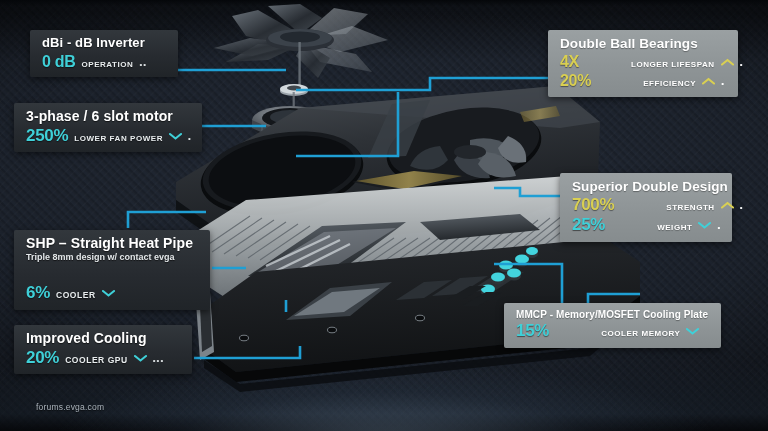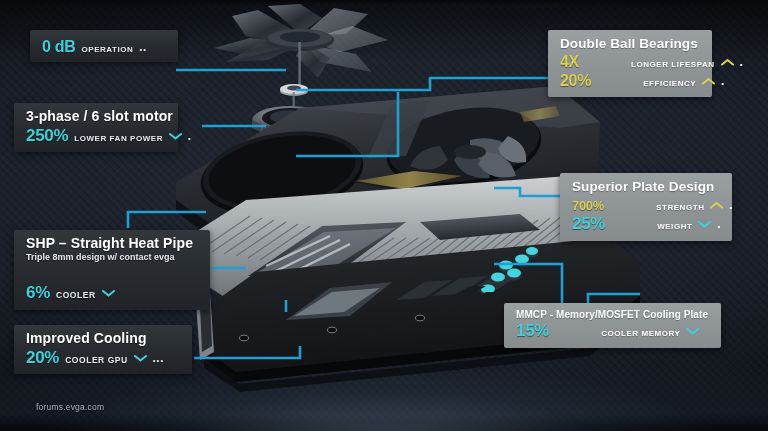--- a/index.html
+++ b/index.html
@@ -306,28 +306,29 @@
 
       <path d="M494 264 L562 264 L562 310"></path>
       <path d="M588 308 L588 294 L640 294"></path>
 
       <path d="M194 358 L300 358 L300 346"></path>
       <path d="M286 312 L286 300"></path>
     </g>
   </svg>
 
   <div class="panel dark" style="left:30px;top:30px;width:148px;">
+    <div class="title" style="font-size:13px;">dBi - dB Inverter</div>
     <div class="stat">
       <span class="num cyan" style="font-size:16px;">0 dB</span>
       <span class="lbl" style="font-size:8px;">OPERATION</span>
       <span class="dots" style="font-size:8px;">••</span>
     </div>
   </div>
 
-  <div class="panel dark" style="left:14px;top:103px;width:164px;">
+  <div class="panel dark" style="left:14px;top:103px;width:188px;">
     <div class="title" style="font-size:14px;">3-phase / 6 slot motor</div>
     <div class="stat">
       <span class="num cyan" style="font-size:17px;">250%</span>
       <span class="lbl" style="font-size:8px;">LOWER FAN POWER</span>
       <span class="chev">
         <svg width="13" height="8" viewBox="0 0 13 8">
             <path d="M1 2 L6.5 6.5 L12 2" fill="none" stroke="#3fd0d8" stroke-width="2.1" stroke-linecap="round"></path>
           </svg>
       </span>
       <span class="dots" style="font-size:8px;">•</span>
@@ -355,21 +356,21 @@
       <span class="lbl" style="font-size:8.5px;">COOLER GPU</span>
       <span class="chev">
         <svg width="13" height="8" viewBox="0 0 13 8">
             <path d="M1 2 L6.5 6.5 L12 2" fill="none" stroke="#3fd0d8" stroke-width="2.1" stroke-linecap="round"></path>
           </svg>
       </span>
       <span class="dots" style="font-size:8px;">•••</span>
     </div>
   </div>
 
-  <div class="panel light" style="left:548px;top:30px;width:164px;">
+  <div class="panel light" style="left:548px;top:30px;width:190px;">
     <div class="title" style="font-size:13.5px;">Double Ball Bearings</div>
     <div class="stat">
       <span class="num gold" style="font-size:16px;">4X</span>
       <span class="lbl" style="font-size:8px;">LONGER LIFESPAN</span>
       <span class="chev">
         <svg width="13" height="8" viewBox="0 0 13 8">
             <path d="M1 6.5 L6.5 2 L12 6.5" fill="none" stroke="#d9cf52" stroke-width="2.1" stroke-linecap="round"></path>
           </svg>
       </span>
       <span class="dots" style="font-size:8px;color:#fff;">•</span>
@@ -380,23 +381,23 @@
       <span class="chev">
         <svg width="13" height="8" viewBox="0 0 13 8">
             <path d="M1 6.5 L6.5 2 L12 6.5" fill="none" stroke="#d9cf52" stroke-width="2.1" stroke-linecap="round"></path>
           </svg>
       </span>
       <span class="dots" style="font-size:8px;color:#fff;">•</span>
     </div>
   </div>
 
   <div class="panel light" style="left:560px;top:173px;width:172px;">
-    <div class="title" style="font-size:13.5px;">Superior Plate Design</div>
-    <div class="stat">
-      <span class="num gold" style="font-size:13px;">700%</span>
+    <div class="title" style="font-size:13.5px;">Superior Double Design</div>
+    <div class="stat">
+      <span class="num gold" style="font-size:17px;">700%</span>
       <span class="lbl" style="font-size:8px;">STRENGTH</span>
       <span class="chev">
         <svg width="13" height="8" viewBox="0 0 13 8">
             <path d="M1 6.5 L6.5 2 L12 6.5" fill="none" stroke="#d9cf52" stroke-width="2.1" stroke-linecap="round"></path>
           </svg>
       </span>
       <span class="dots" style="font-size:8px;color:#fff;">•</span>
     </div>
     <div class="stat">
       <span class="num cyan" style="font-size:17px;">25%</span>

